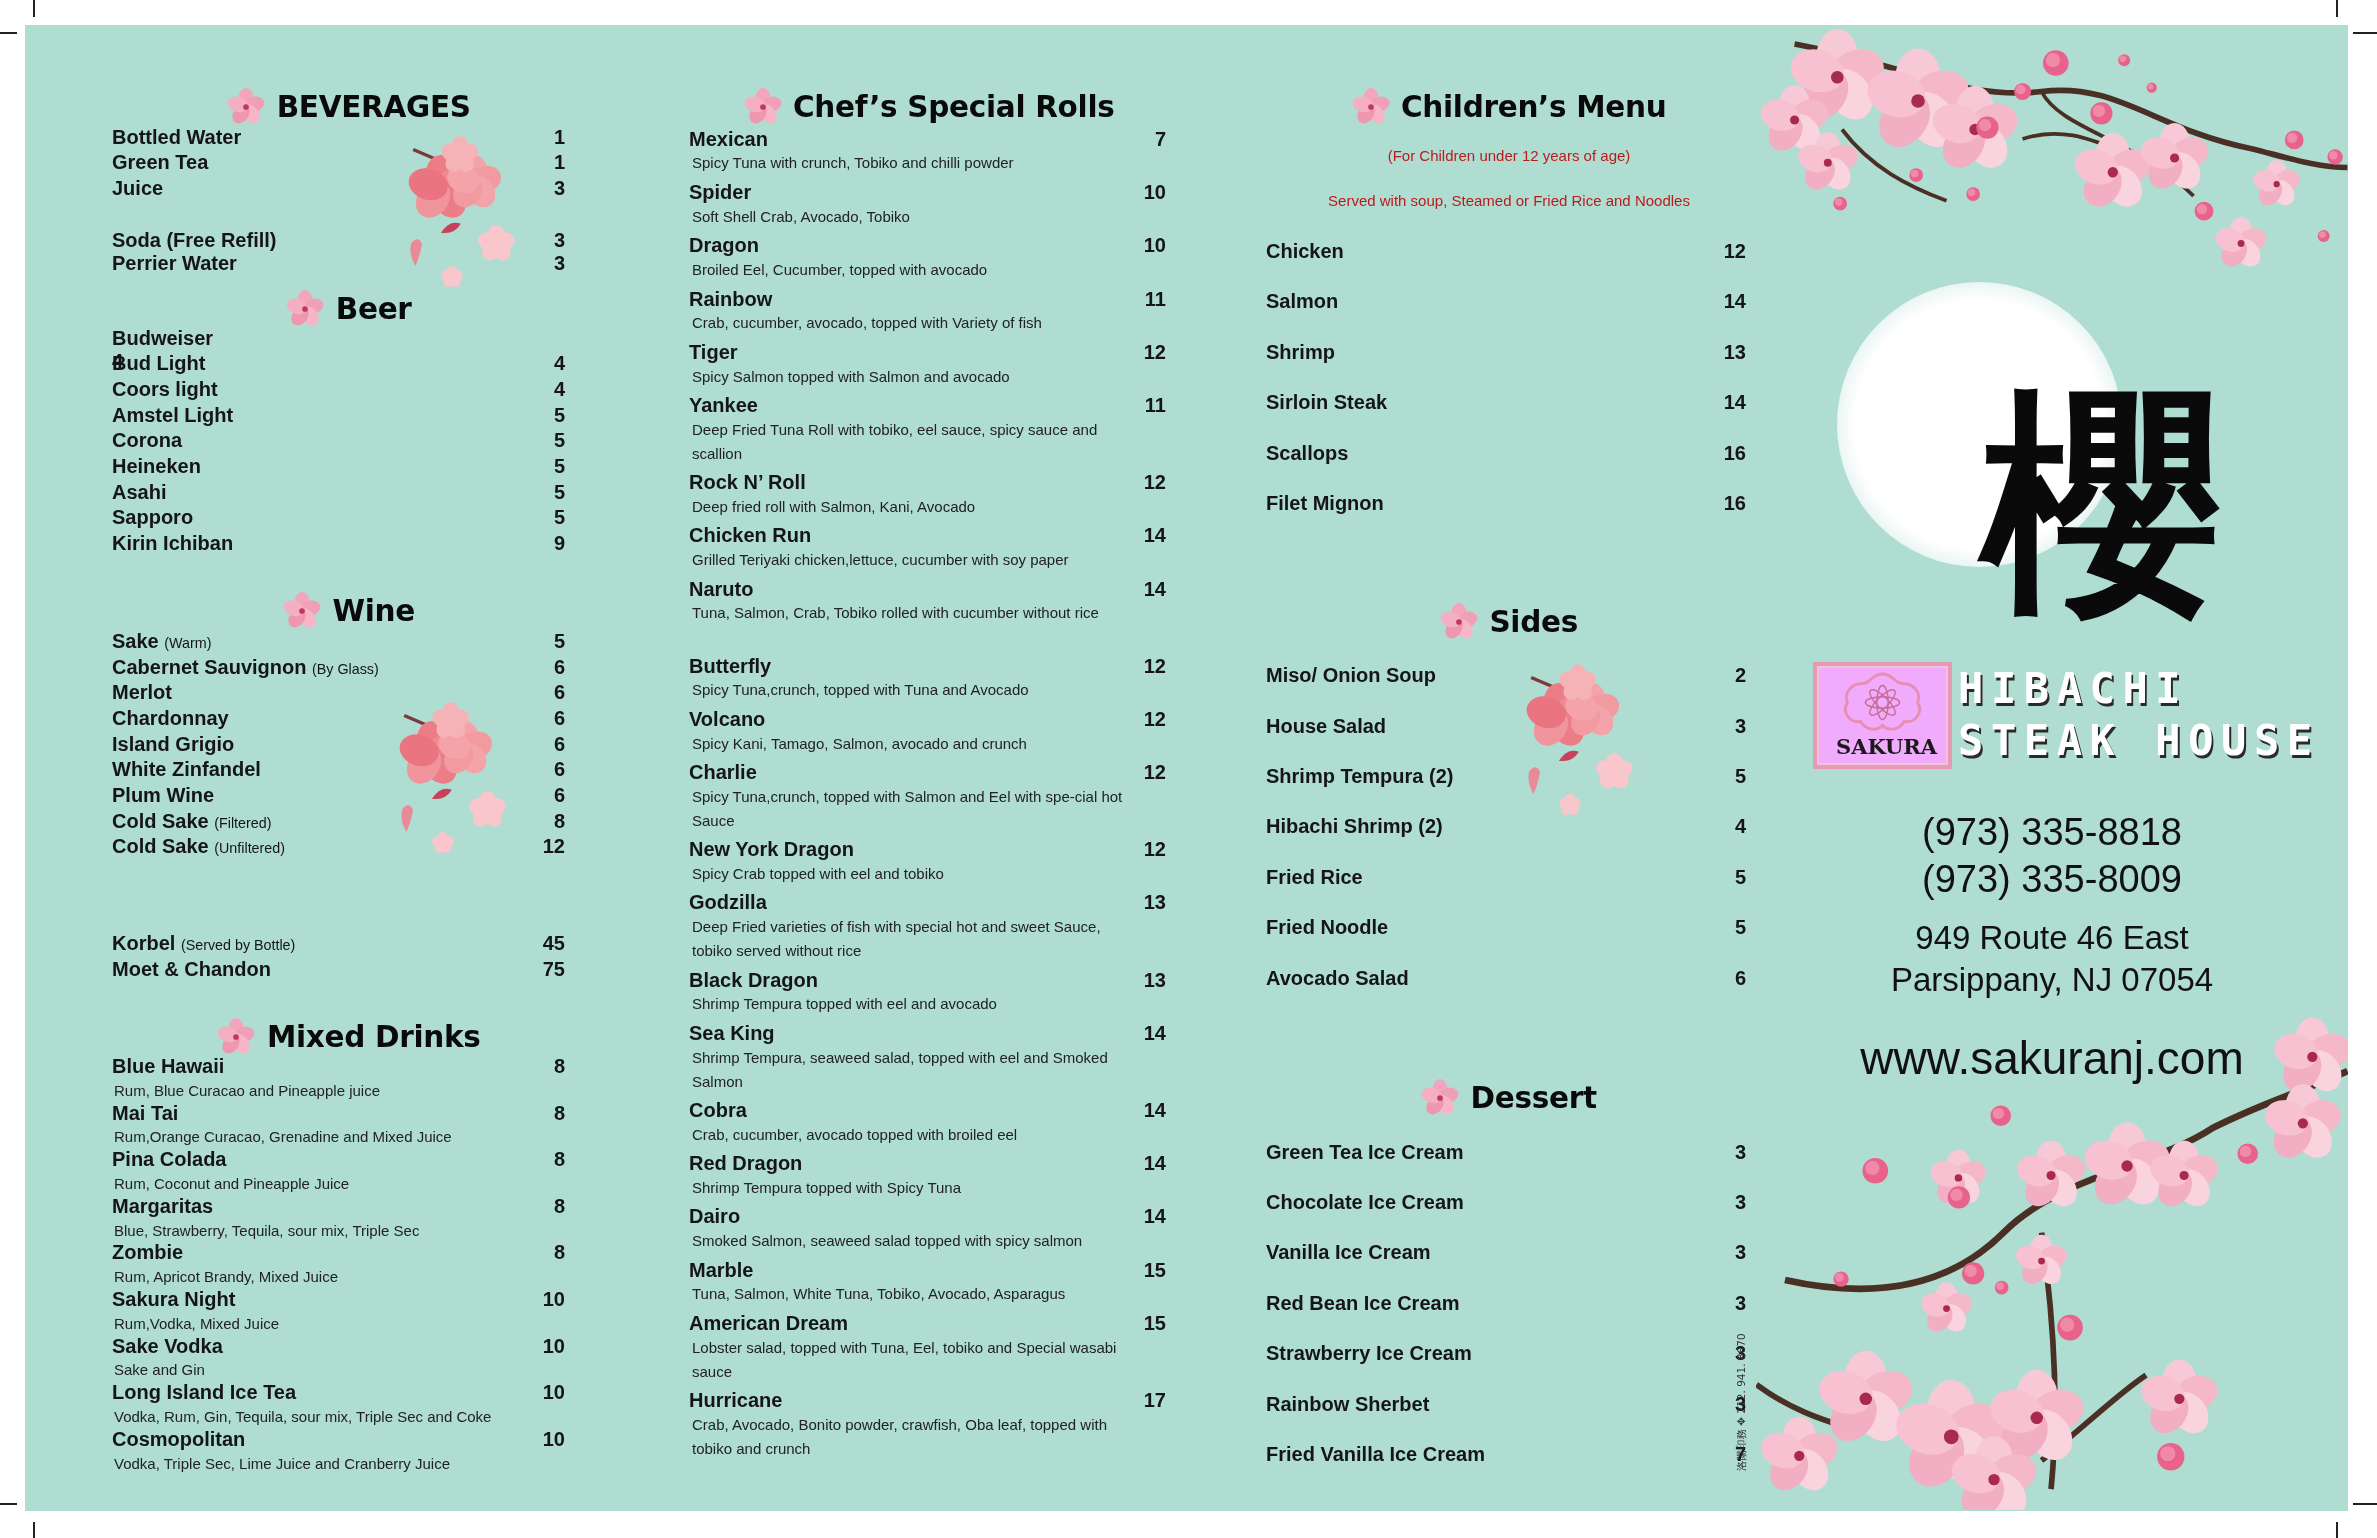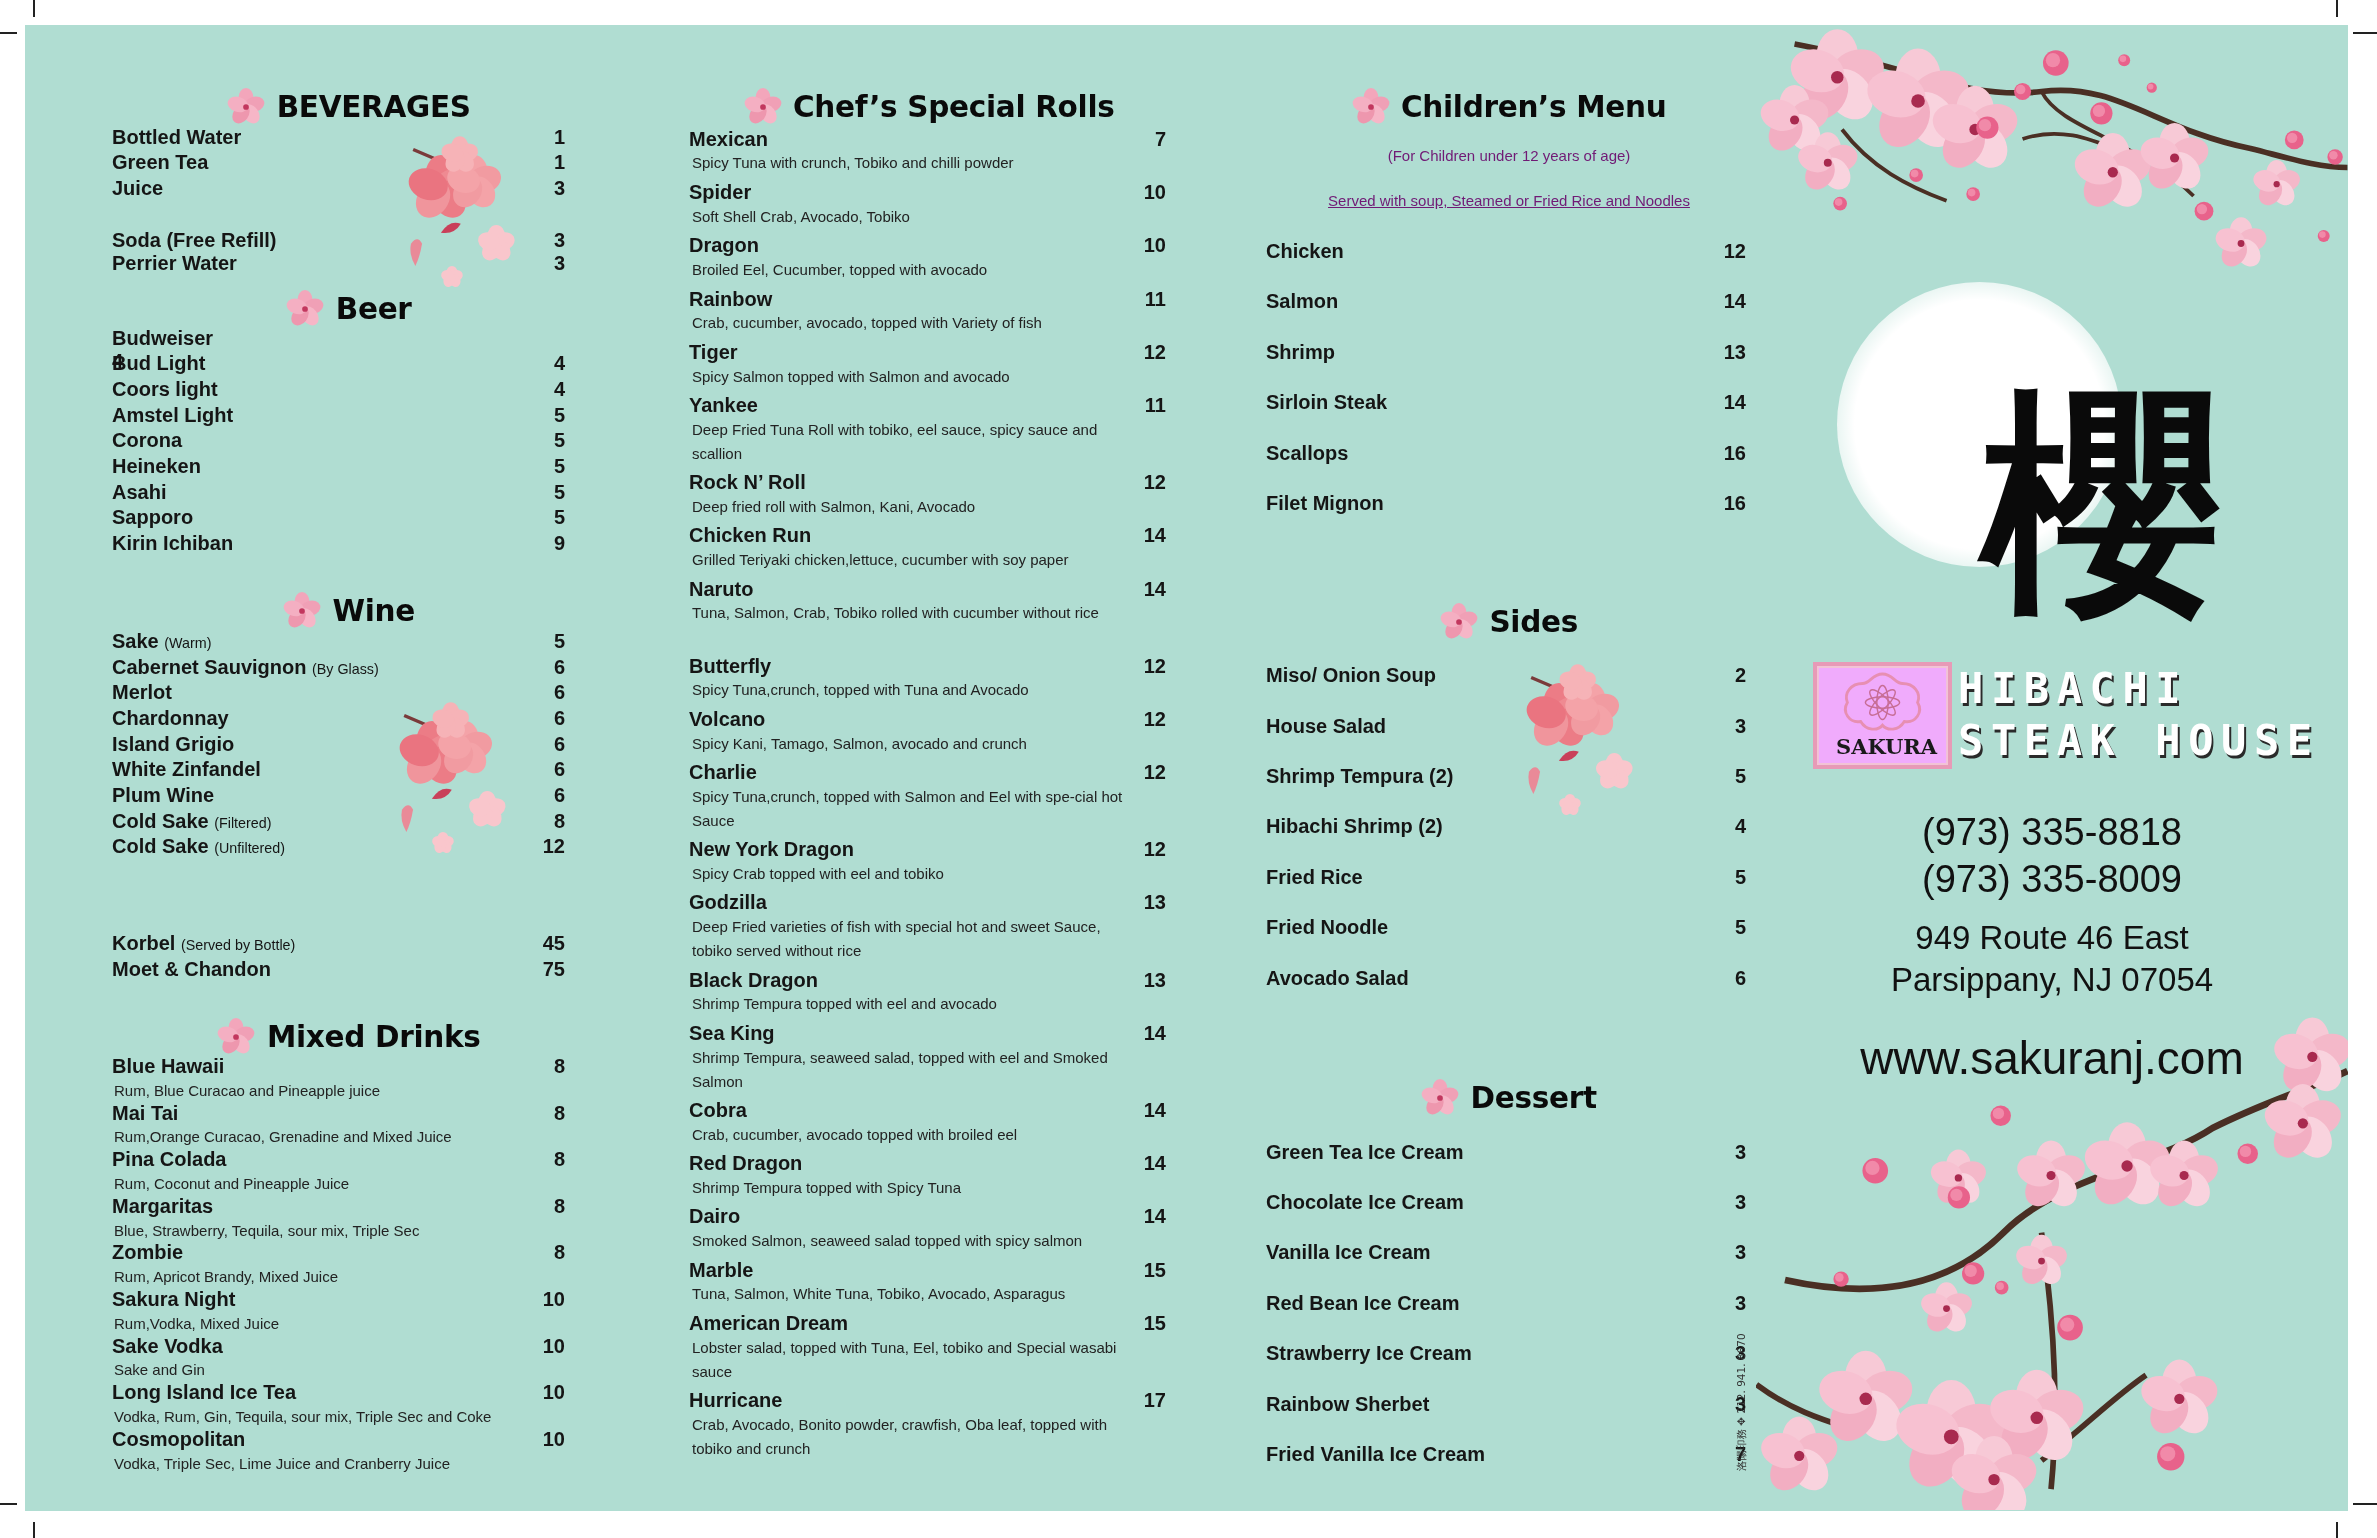--- a/index.html
+++ b/index.html
@@ -22,21 +22,21 @@
   .row {
     position:absolute; display:flex; justify-content:space-between; align-items:baseline;
     font-family:"Liberation Sans", sans-serif; font-weight:bold; font-size:20px; color:#151515;
   }
   .row .note { font-weight:normal; font-size:14.3px; }
   .desc {
     position:absolute; font-family:"Liberation Sans", sans-serif; font-size:15px; color:#222;
     line-height:24px;
   }
   .sub {
-    position:absolute; font-family:"Liberation Sans", sans-serif; font-size:15px; color:#701a75;
+    position:absolute; font-family:"Liberation Sans", sans-serif; font-size:15px; color:#b91c1c;
     text-align:center;
   }
   .deco { position:absolute; }
   .moon {
     position:absolute; border-radius:50%;
     background:radial-gradient(circle, #ffffff 62%, rgba(255,255,255,0.6) 75%, rgba(255,255,255,0) 100%);
   }
   .kanji {
     position:absolute; font-family:"DejaVu Serif", serif; font-weight:bold; color:#0a0a0a;
     font-size:238px; line-height:1;
@@ -458,21 +458,21 @@
   </div>
 
   <div class="col" style="left:0;top:0;width:1741px;height:1486px;">
     <div class="sec-head" style="left:1246px;top:59px;width:476px;height:46px;">
       <svg class="blossom" viewBox="0 0 40 40" width="38" height="38">
           <use href="#blossom"></use>
         </svg>
       <span>Children’s Menu</span>
     </div>
     <div class="sub" style="left:1246px;top:122px;width:476px;">(For Children under 12 years of age)</div>
-    <div class="sub" style="left:1246px;top:167px;width:476px;text-decoration:underline;">Served with soup, Steamed or Fried Rice and Noodles</div>
+    <div class="sub" style="left:1246px;top:167px;width:476px;">Served with soup, Steamed or Fried Rice and Noodles</div>
     <div id="kids-list">
         <div class="row" style="left: 1241px; width: 480px; top: 215px;">
           <span><span>Chicken</span></span>
           <span>12</span>
         </div>
         <div class="row" style="left: 1241px; width: 480px; top: 265px;">
           <span><span>Salmon</span></span>
           <span>14</span>
         </div>
         <div class="row" style="left: 1241px; width: 480px; top: 316px;">

